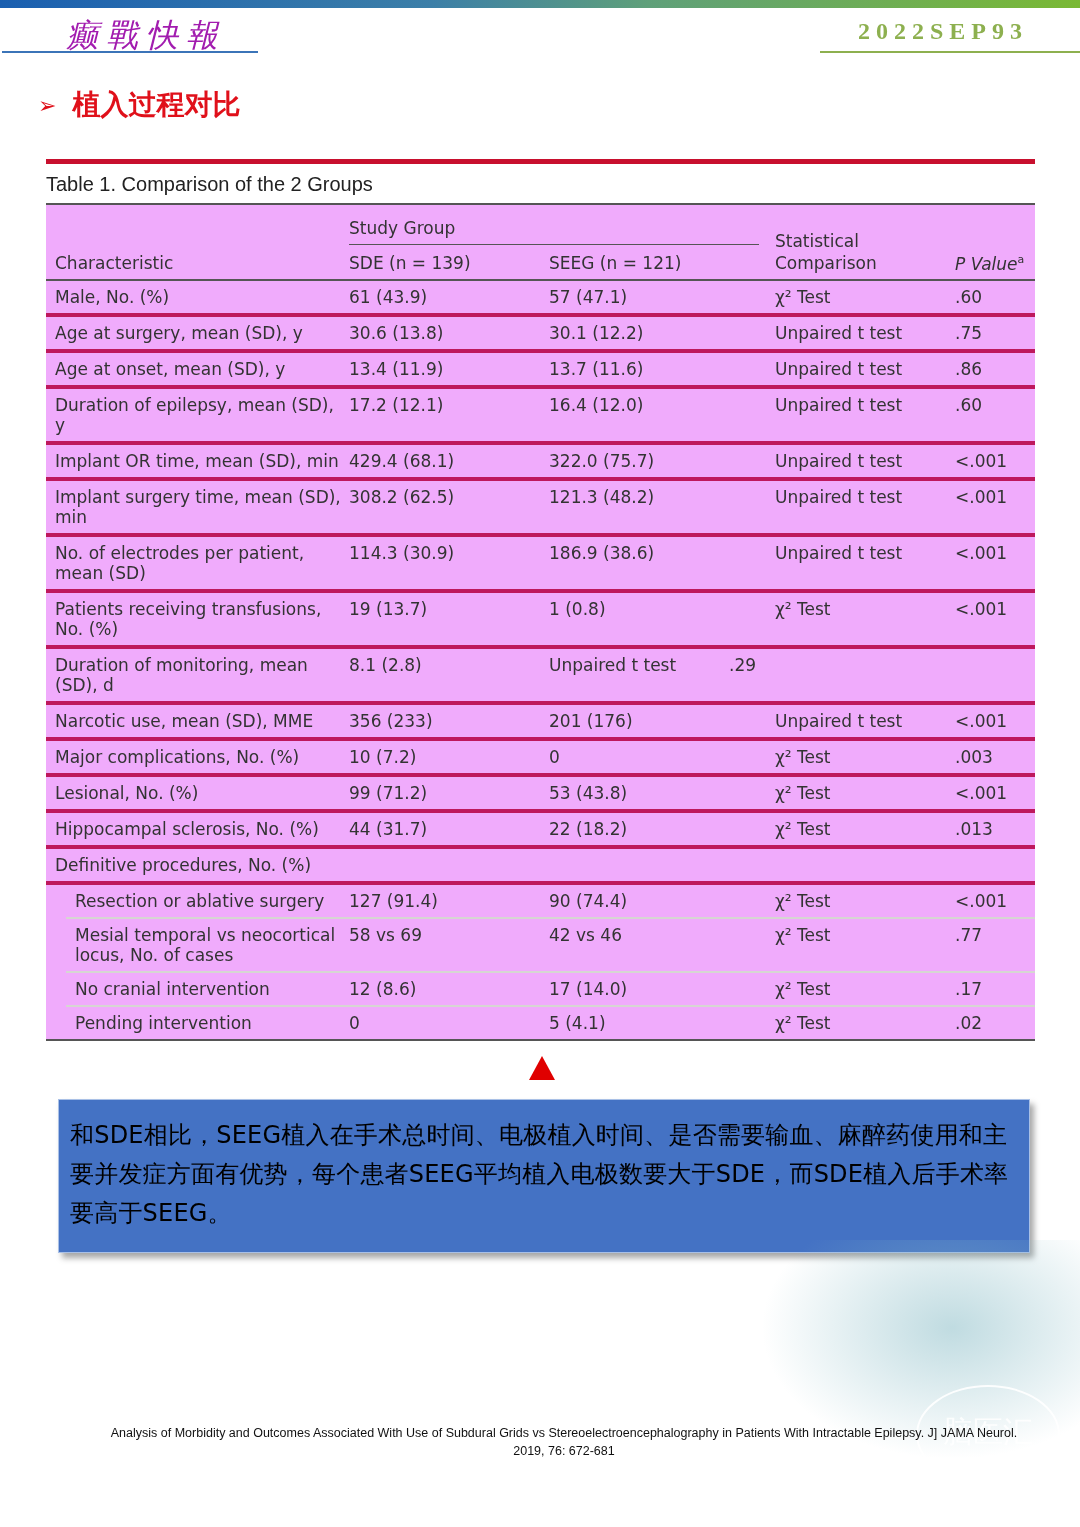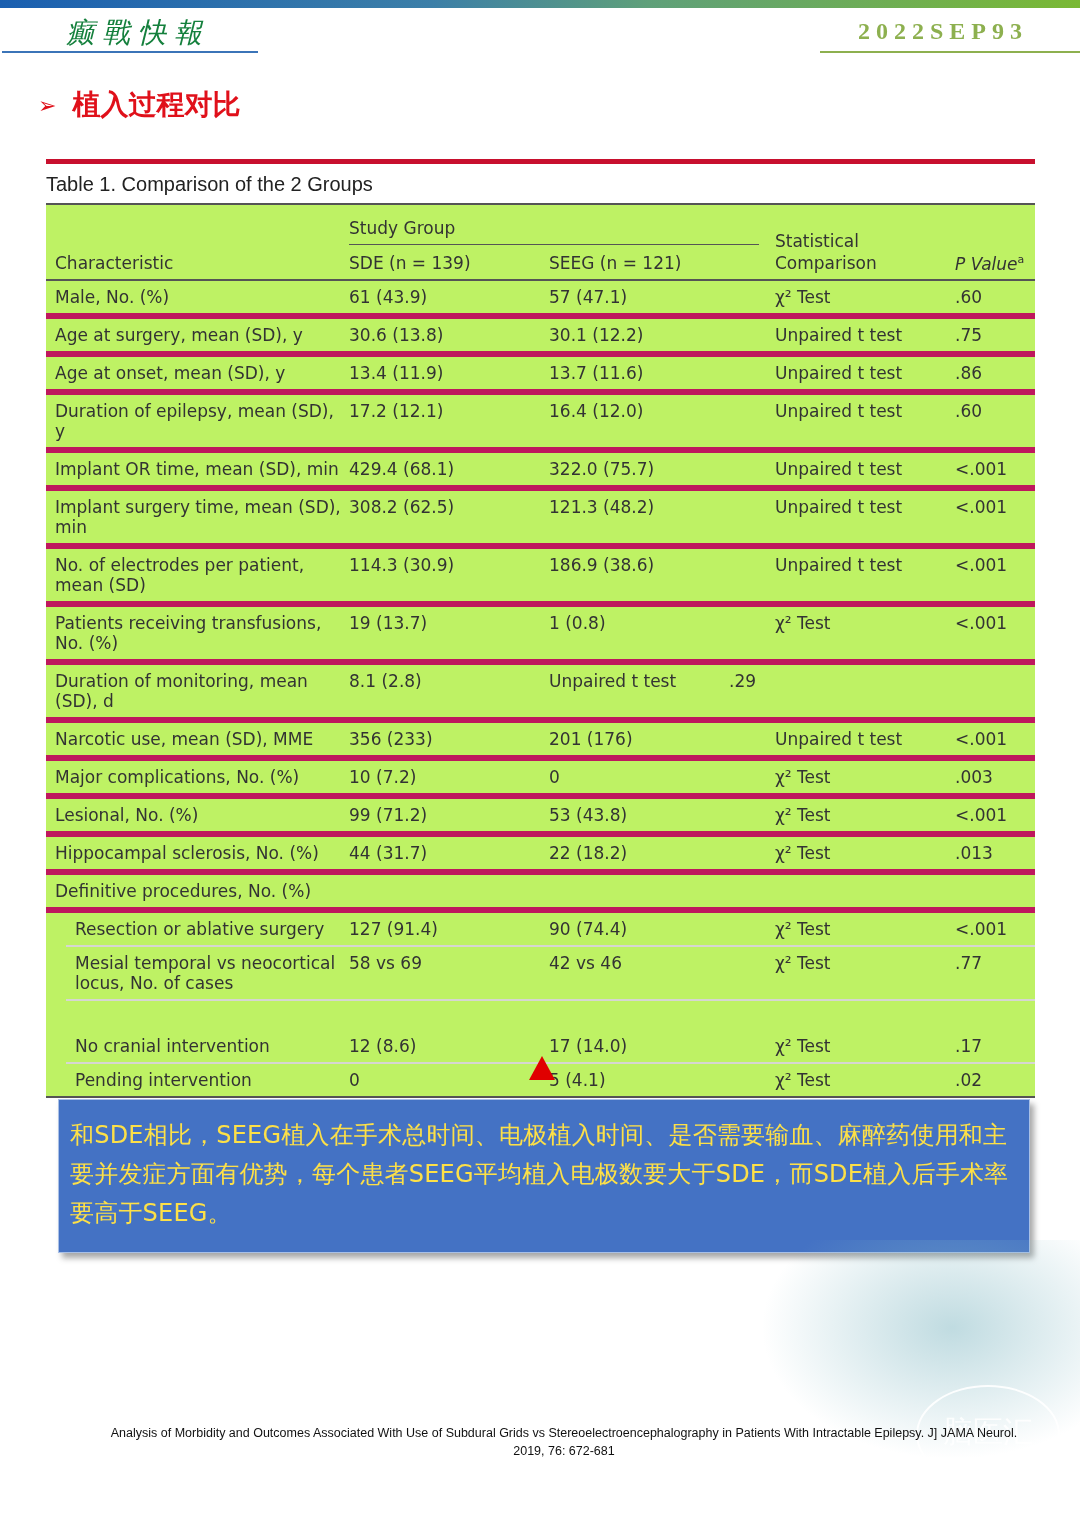--- a/index.html
+++ b/index.html
@@ -7,61 +7,61 @@
     width: 1080px; height: 1527px; position: relative; overflow: hidden;
     background: #ffffff;
     font-family: "DejaVu Sans", sans-serif;
   }
   .top-bar {
     position: absolute; left: 0; top: 0; width: 1080px; height: 8px;
     background: linear-gradient(90deg, #1a5fb0 0%, #3c7fa8 40%, #5fa07a 60%, #7ab934 100%);
   }
   .brand {
     position: absolute; left: 66px; top: 14px;
-    font-family: Liberation Serif, serif; font-size: 28px; color: #15803d;
+    font-family: Liberation Serif, serif; font-size: 32px; color: #a21caf;
     letter-spacing: 8px; font-style: italic;
   }
   .brand-line { position: absolute; left: 2px; top: 51px; width: 256px; height: 2px; background: #3b74b8; }
   .issue {
     position: absolute; right: 52px; top: 18px;
     font-family: "Liberation Serif", serif; font-weight: bold; font-size: 24px;
     color: #8db04f; letter-spacing: 6px;
   }
   .issue-line { position: absolute; left: 820px; top: 51px; width: 260px; height: 2px; background: #8db04f; }
 
   .section-title { position: absolute; left: 38px; top: 86px; display: flex; align-items: center; }
   .section-arrow { color: #e0101a; font-size: 22px; margin-right: 16px; }
   .section-text { color: #e0101a; font-size: 28px; font-weight: bold; }
 
   .table-wrap { position: absolute; left: 46px; top: 159px; width: 989px; }
   .red-rule { height: 5px; background: #c8102e; }
   .table-title { font-family: "Liberation Sans", sans-serif; font-size: 20px; color: #222; padding: 9px 0 7px 0; }
-  .tbl { background: #bef264; border-top: 2px solid #555; border-bottom: 2px solid #555; }
+  .tbl { background: #f0abfc; border-top: 2px solid #555; border-bottom: 2px solid #555; }
   .hdr { position: relative; height: 74px; border-bottom: 2px solid #555; }
   .hdr span { position: absolute; font-family: "DejaVu Sans", sans-serif; font-size: 17px; color: #333; }
   .sg-line { position: absolute; left: 303px; top: 39px; width: 410px; height: 1px; background: #555; }
-  .row { display: flex; border-bottom: 6px solid #be185d; font-size: 17px; color: #333;
+  .row { display: flex; border-bottom: 4px solid #be185d; font-size: 17px; color: #333;
          font-family: "DejaVu Sans", sans-serif; }
   .row:last-child { border-bottom: none; }
   .c1 { width: 294px; padding: 6px 0 6px 9px; line-height: 20px; }
   .c1.indent { padding-left: 29px; width: 274px; }
   .c2 { width: 200px; padding: 6px 0; }
   .c3 { width: 226px; padding: 6px 0; }
   .c4 { width: 180px; padding: 6px 0; }
   .c5 { width: 80px; padding: 6px 0; }
   sup { font-size: 11px; }
 
   .pointer { position: absolute; left: 529px; top: 1056px; width: 0; height: 0;
     border-left: 13px solid transparent; border-right: 13px solid transparent; border-bottom: 24px solid #e00000; }
   .callout {
     position: absolute; left: 58px; top: 1099px; width: 970px; height: 152px;
     background: #4472c4; box-shadow: 4px 5px 6px rgba(0,0,0,0.35);
     border: 1px solid #a9c0e6;
   }
-  .callout-text { padding: 16px 10px 0 11px; color: #fde047; font-size: 24px; line-height: 39px; letter-spacing: 0.2px; }
+  .callout-text { padding: 16px 10px 0 11px; color: #000000; font-size: 24px; line-height: 39px; letter-spacing: 0.2px; }
 
   .bg-art {
     position: absolute; left: 760px; top: 1240px; width: 320px; height: 220px;
     background: radial-gradient(ellipse at 60% 40%, rgba(140,190,200,0.55), rgba(255,255,255,0) 70%);
   }
   .watermark {
     position: absolute; left: 916px; top: 1385px; width: 140px; height: 95px;
     border: 2px solid rgba(255,255,255,0.9); border-radius: 50%;
     color: rgba(255,255,255,0.85); font-size: 30px; text-align: center; line-height: 90px;
   }
@@ -211,21 +211,21 @@
           <div class="c4">χ² Test</div>
           <div class="c5">&lt;.001</div>
         </div>
         <div class="row" style="border-bottom: 2px solid rgb(214, 214, 210); margin-left: 20px;">
           <div class="c1 indent" style="padding-left: 9px;">Mesial temporal vs neocortical locus, No. of cases</div>
           <div class="c2">58 vs 69</div>
           <div class="c3">42 vs 46</div>
           <div class="c4">χ² Test</div>
           <div class="c5">.77</div>
         </div>
-        <div class="row" style="border-bottom: 2px solid rgb(214, 214, 210); margin-left: 20px; margin-top: 29px;">
+        <div class="row" style="border-bottom: 2px solid rgb(214, 214, 210); margin-left: 20px;">
           <div class="c1 indent" style="padding-left: 9px;">No cranial intervention</div>
           <div class="c2">12 (8.6)</div>
           <div class="c3">17 (14.0)</div>
           <div class="c4">χ² Test</div>
           <div class="c5">.17</div>
         </div>
         <div class="row" style="margin-left: 20px;">
           <div class="c1 indent" style="padding-left: 9px;">Pending intervention</div>
           <div class="c2">0</div>
           <div class="c3">5 (4.1)</div>

